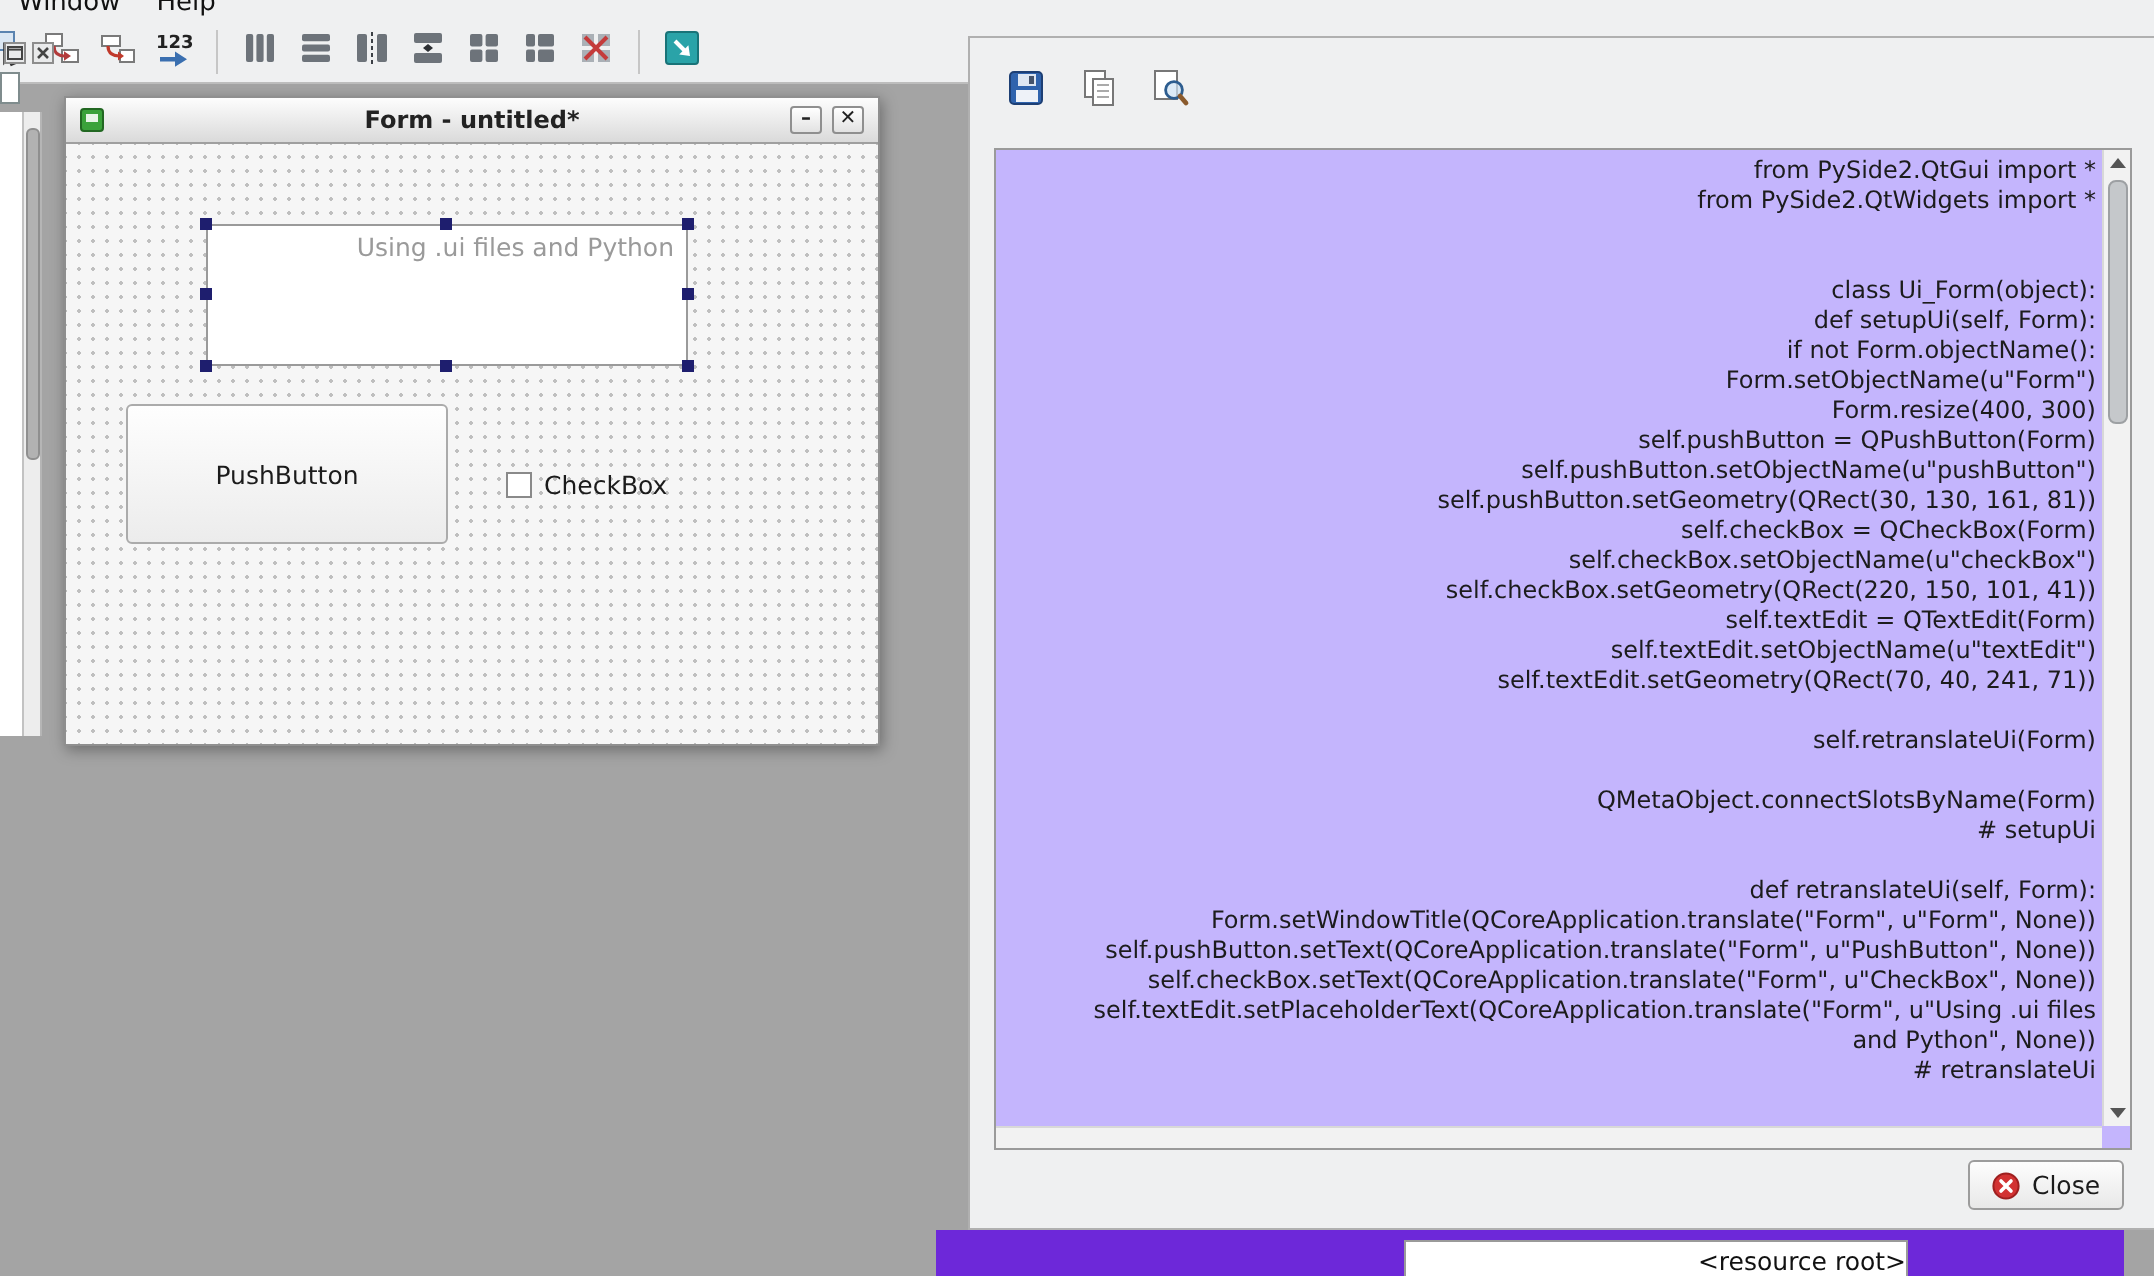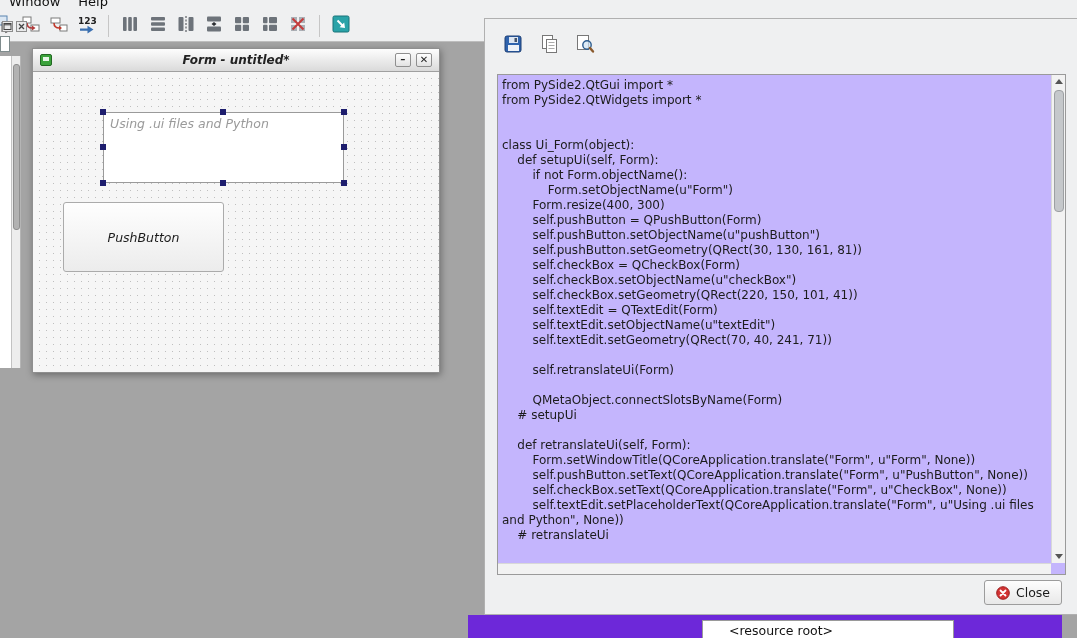--- a/index.html
+++ b/index.html
@@ -2,21 +2,21 @@
 <html><head>
 <meta charset="utf-8">
 <style>
   * { margin:0; padding:0; box-sizing:border-box; }
   html,body { width:1077px; height:638px; }
   body {
     font-family:"DejaVu Sans","Liberation Sans",sans-serif;
     position:relative; overflow:hidden;
     background:#a4a4a4; font-size:12.5px; color:#1b1b1b;
   }
-  .abs { position:absolute; }
+  .abs { position:absolute;text-align:right; }
 
   
   .menubar { left:0; top:0; width:1077px; height:10px; background:#eff0f1; overflow:hidden; }
   .menubar-inner { position:relative; top:-6px; display:flex; }
   .menu-item { padding:0 9px; font-size:13px; color:#111; }
 
   
   .toolbar { left:0; top:10px; width:1077px; height:32px; background:#eff0f1;
              border-bottom:1px solid #bdbdbd; display:flex; align-items:center; }
   .tbtn { width:28px; height:28px; display:flex; align-items:center; justify-content:center; flex:0 0 auto; }
@@ -29,21 +29,21 @@
   
   .dock-btn { width:11px; height:11px; background:#e9eaeb; border:1px solid #8d8d8d;
               display:flex; align-items:center; justify-content:center; }
   .filter-sliver { left:0; top:36px; width:10px; height:16px; background:#fff; border:1px solid #7f8c8d; }
   .widget-list-bg { left:0; top:56px; width:12px; height:312px; background:#ffffff; border-right:1px solid #c2c2c2; }
   .left-scroll-track { left:12px; top:56px; width:9px; height:312px; background:#ededed; border-right:1px solid #b5b5b5; }
   .left-scroll-thumb { left:13px; top:64px; width:7px; height:166px; background:#b2b2b2; border:1px solid #8f8f8f; border-radius:3px; }
 
   
   .form-window { left:32px; top:48px; width:408px; height:325px; background:#f6f6f6;
-                 border:1px solid #8f8f8f; box-shadow:1px 2px 7px rgba(0,0,0,.35);font-style:italic; }
+                 border:1px solid #8f8f8f; box-shadow:1px 2px 7px rgba(0,0,0,.35); }
   .form-titlebar { position:relative; height:23px; background:linear-gradient(#fdfdfd,#dadada);
                    border-bottom:1px solid #9f9f9f; display:flex; align-items:center; justify-content:center; }
   .form-title { font-size:12px; font-weight:600; color:#222; }
   .title-icon { position:absolute; left:7px; top:5px; }
   .win-btn { position:absolute; top:4px; width:16px; height:14px; background:linear-gradient(#ffffff,#e2e2e2);
              border:1px solid #8f8f8f; border-radius:2px; display:flex; align-items:center; justify-content:center;
              font-size:10px; line-height:1; font-weight:700; color:#222; }
   .btn-min { right:28px; }
   .btn-close { right:7px; }
   .form-body { position:absolute; left:0; top:23px; right:0; bottom:0;
@@ -245,20 +245,24 @@
     <div class="handle" style="left:67px; top:72px;"></div>
     <div class="handle" style="left:308px; top:72px;"></div>
     <div class="handle" style="left:67px; top:108px;"></div>
     <div class="handle" style="left:187px; top:108px;"></div>
     <div class="handle" style="left:308px; top:108px;"></div>
 
     <div class="fw-pushbutton">
       <span>PushButton</span>
     </div>
 
+    <div class="fw-checkbox">
+      <span class="check-indicator"></span>
+      <span>CheckBox</span>
+    </div>
   </div>
 </div>
 
 <div class="abs code-dialog">
   <div class="dlg-toolbar">
     <div class="dlg-tbtn">
       <span><svg width="22" height="22" viewBox="0 0 22 22">
             <rect x="3" y="3" width="16" height="16" rx="2" fill="#2f63ad" stroke="#1d3f74"></rect>
             <rect x="7" y="4" width="9" height="6" fill="#dde6f2"></rect>
             <rect x="12.5" y="5" width="2.5" height="4" fill="#44536b"></rect>

